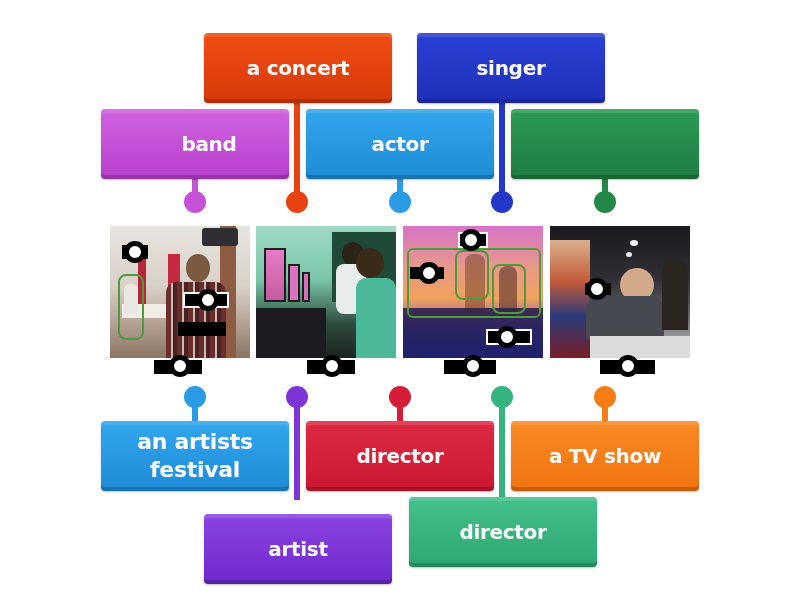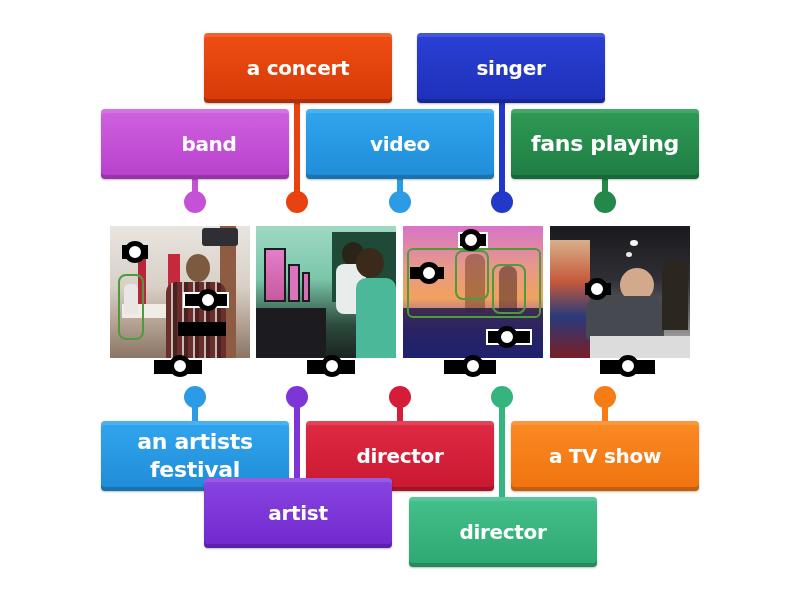--- a/index.html
+++ b/index.html
@@ -63,27 +63,27 @@
 
 <div class="stem" style="left:192px;top:176px;height:20px;background:#c552d6;"></div>
 <div class="dot" style="left:184px;top:191px;background:#c552d6;"></div>
 <div class="label" style="left:101px;top:109px;background:linear-gradient(#cf62e0,#b83fcc);padding-left:28px;">
   <span class="txt">band</span>
 </div>
 
 <div class="stem" style="left:397px;top:176px;height:20px;background:#2a9be4;"></div>
 <div class="dot" style="left:389px;top:191px;background:#2a9be4;"></div>
 <div class="label" style="left:306px;top:109px;background:linear-gradient(#32a6ef,#1f8bd6);">
-  <span class="txt">video</span>
+  <span class="txt">actor</span>
 </div>
 
 <div class="stem" style="left:602px;top:176px;height:20px;background:#23884a;"></div>
 <div class="dot" style="left:594px;top:191px;background:#23884a;"></div>
 <div class="label two" style="left:511px;top:109px;background:linear-gradient(#2d9b56,#1f7c42);">
-  <span class="txt"><span>fans playing</span><br></span>
+  <span class="txt"><br></span>
 </div>
 
 <div class="photo" style="left:110px;">
   <div class="bg" style="background:linear-gradient(180deg,#e8e4df 0%,#d9d1c8 45%,#b9a89a 70%,#8b7564 100%);"></div>
   <div class="shape" style="left:28px;top:28px;width:8px;height:50px;background:#b8263a;"></div>
   <div class="shape" style="left:58px;top:28px;width:12px;height:52px;background:#c42a3b;"></div>
   <div class="shape" style="left:110px;top:0;width:16px;height:132px;background:#8e5c42;"></div>
   <div class="shape" style="left:92px;top:2px;width:36px;height:18px;background:#2f2f33;border-radius:3px;"></div>
   <div class="shape" style="left:12px;top:78px;width:70px;height:14px;background:#f1ede6;"></div>
   <div class="shape" style="left:14px;top:58px;width:14px;height:30px;background:#e9e7e3;border-radius:5px 5px 0 0;"></div>
@@ -160,21 +160,21 @@
 </div>
 
 <div class="dot" style="left:594px;top:386px;background:#f67c16;"></div>
 <div class="stem" style="left:602px;top:400px;height:24px;background:#f67c16;"></div>
 <div class="label" style="left:511px;top:421px;background:linear-gradient(#fb8a25,#ef730e);">
   <span class="txt">a TV show</span>
 </div>
 
 <div class="dot" style="left:286px;top:386px;background:#7e35d8;"></div>
 <div class="stem" style="left:294px;top:400px;height:100px;background:#7e35d8;"></div>
-<div class="label" style="left:204px;top:478px;background:linear-gradient(#8a45e2,#7028cd);">
+<div class="label" style="left:204px;top:514px;background:linear-gradient(#8a45e2,#7028cd);">
   <span class="txt">artist</span>
 </div>
 
 <div class="dot" style="left:491px;top:386px;background:#35b47f;"></div>
 <div class="stem" style="left:499px;top:400px;height:100px;background:#35b47f;"></div>
 <div class="label" style="left:409px;top:497px;background:linear-gradient(#44c08c,#2ea872);">
   <span class="txt">director</span>
 </div>
 
 </body></html>

